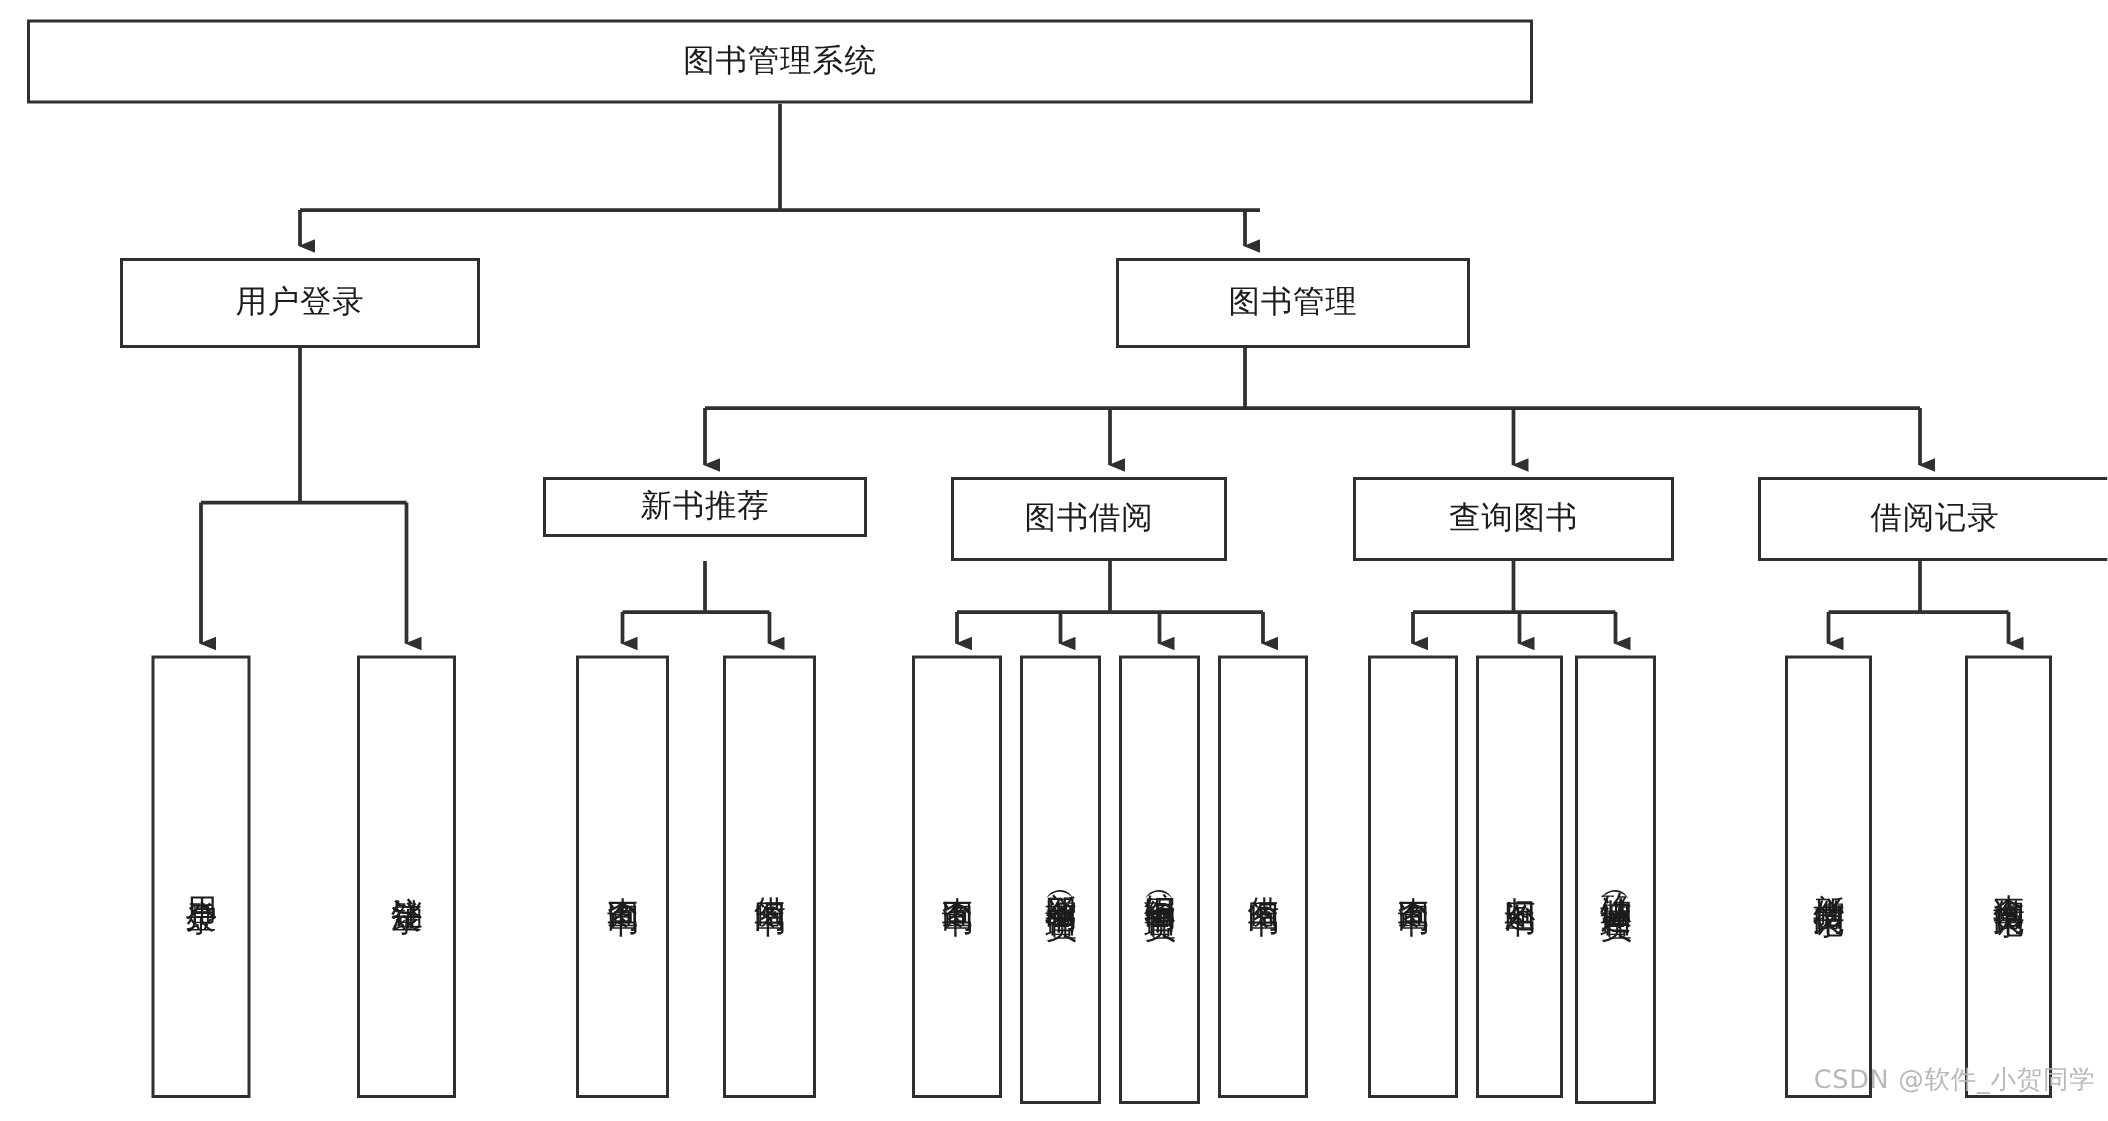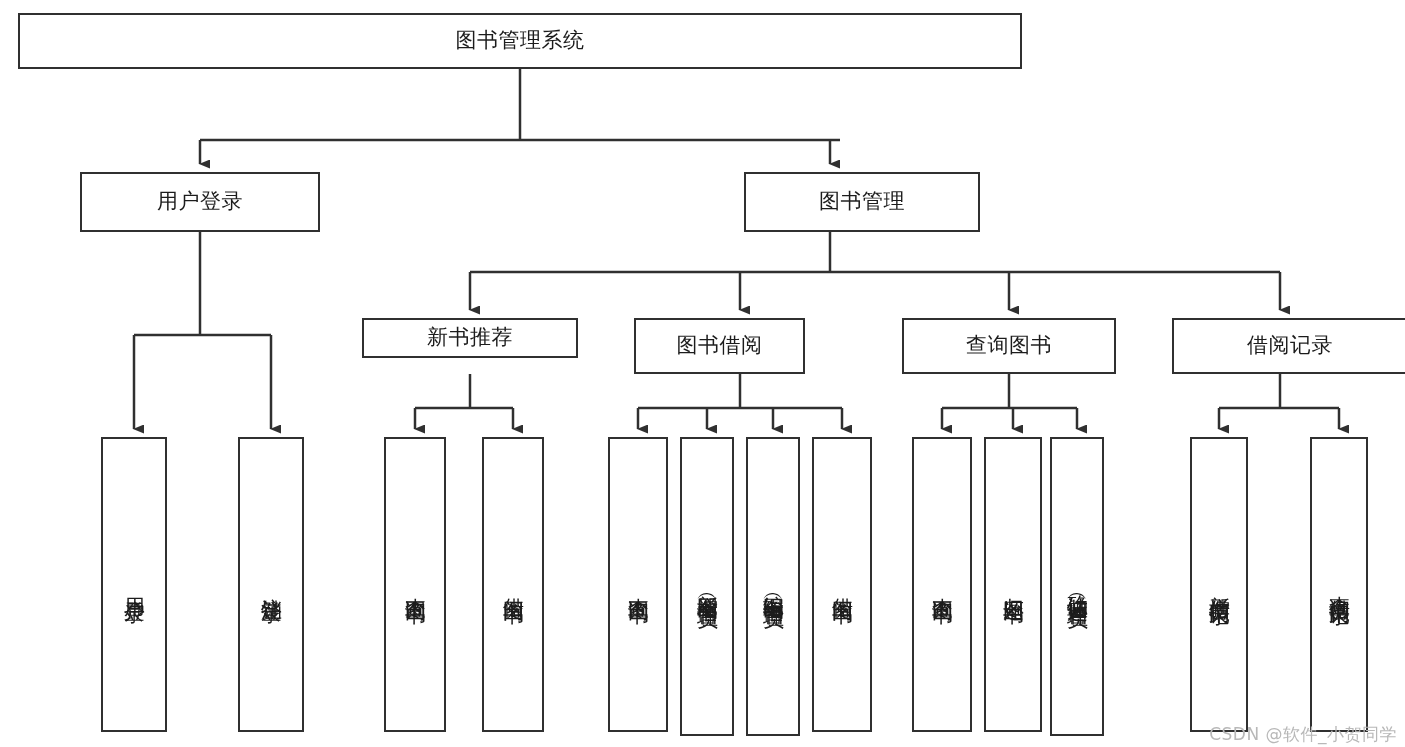--- a/index.html
+++ b/index.html
@@ -51,21 +51,21 @@
     padding: 4px 0;
   }
   .node.vertical .node-label {
     writing-mode: vertical-rl;
     text-orientation: upright;
     display: block;
   }
   #watermark {
     position: absolute;
     right: 8px;
-    bottom: 1px;
+    bottom: 16px;
     font-size: 17px;
     color: #b8b8b8;
     white-space: nowrap;
     letter-spacing: 0.5px;
   }
 </style>
 </head>
 <body>
 
 <div id="diagram-canvas">
@@ -128,21 +128,21 @@
   <div class="node horizontal" style="left: 80px; top: 172px; width: 240px; height: 60px;">
     <span class="node-label">用户登录</span>
   </div>
   <div class="node horizontal" style="left: 712px; top: 172px; width: 236px; height: 60px; margin-left: 32px;">
     <span class="node-label">图书管理</span>
   </div>
 
   <div class="node horizontal" style="left: 362px; top: 318px; width: 216px; height: 40px;">
     <span class="node-label">新书推荐</span>
   </div>
-  <div class="node horizontal" style="left: 634px; top: 318px; width: 171px; height: 56px; text-align: center;">
+  <div class="node horizontal" style="left: 634px; top: 318px; width: 184px; height: 56px; text-align: center;">
     <span class="node-label">图书借阅</span>
   </div>
   <div class="node horizontal" style="left: 902px; top: 318px; width: 214px; height: 56px;">
     <span class="node-label">查询图书</span>
   </div>
   <div class="node horizontal" style="left: 1172px; top: 318px; width: 236px; height: 56px;">
     <span class="node-label">借阅记录</span>
   </div>
 
   <div class="node vertical" style="left: 101px; top: 437px; width: 66px; height: 295px;">

